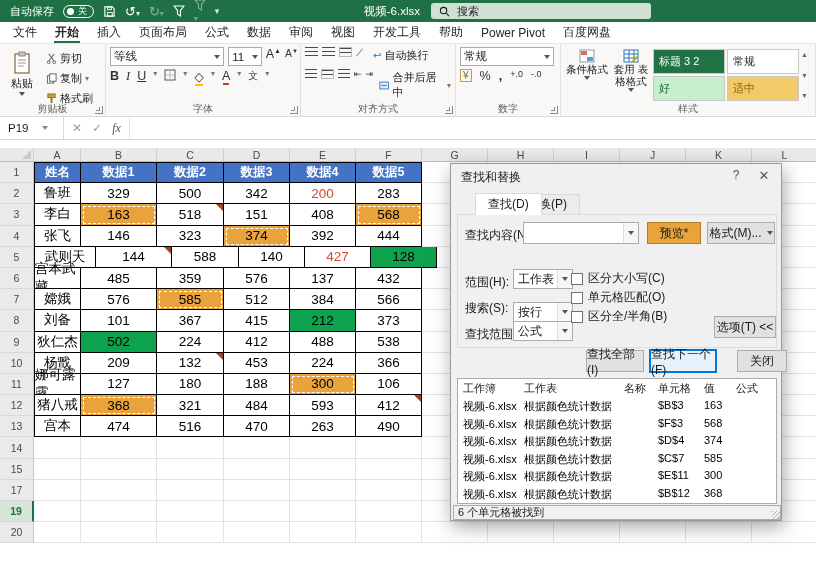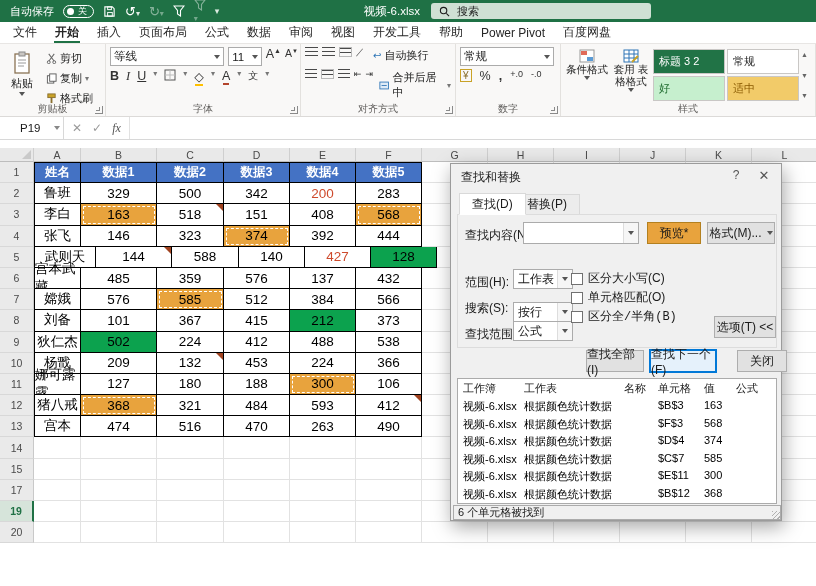--- a/index.html
+++ b/index.html
@@ -44,21 +44,21 @@
   .bigbtn { width:44px; display:flex; flex-direction:column; align-items:center; font-size:10.5px; line-height:12px; color:#222; padding-top:2px; text-align:center; }
   .gallery { display:grid; grid-template-columns:72px 72px; grid-auto-rows:25px; gap:2px; padding-top:2px; }
   .gcell { border:1px solid #C9C7C5; display:flex; align-items:center; padding-left:5px; font-size:11px; background:#fff; }
   .g0 { background:#217346; color:#fff; }
   .g2 { background:#C6EFCE; color:#1E6B2E; }
   .g3 { background:#F2CB69; color:#8a5a00; }
   .gstrip { display:flex; flex-direction:column; justify-content:space-between; padding:4px 2px; color:#666; font-size:7px; }
 
   
   #formulabar { position:absolute; left:0; top:117px; width:816px; height:23px; background:#fff; border-bottom:1px solid #D8D8D8; display:flex; align-items:stretch; }
-  #namebox { width:64px; border-right:1px solid #D8D8D8; display:flex; align-items:center; padding:0 20px; font-size:11.5px; gap:14px; }
+  #namebox { width:64px; border-right:1px solid #D8D8D8; display:flex; align-items:center; padding:0 8px; font-size:11.5px; gap:14px; }
   .fbtns { display:flex; align-items:center; gap:10px; padding:0 8px; color:#9a9a9a; font-size:12px; border-right:1px solid #E2E2E2; }
   .fx { font-family:"Liberation Serif","DejaVu Serif",serif; font-style:italic; color:#555; }
   #formula-input { flex:1; background:#fff; }
 
   
   #grid { position:absolute; left:0; top:140px; width:816px; height:446px; overflow:hidden; background:#fff; }
   #grid-spacer { height:8px; background:#fff; }
   #colhdr { display:flex; height:14px; }
   .chd { background:#E9E9E9; border-right:1px solid #CFCFCF; border-bottom:1px solid #BDBDBD; font-size:10.5px; color:#4a4a4a; display:flex; align-items:center; justify-content:center; flex:0 0 auto; position:relative; }
   .corner::after { content:""; position:absolute; right:2px; bottom:2px; border-left:9px solid transparent; border-bottom:9px solid #C9C9C9; }
@@ -617,21 +617,21 @@
         <div class="cell" style="width: 66px;"></div>
       </div>
     </div>
 </div>
 
 <div id="dialog">
   <div id="dlg-title">查找和替换</div>
   <span class="dlg-sys" id="dlg-help">?</span>
   <span class="dlg-sys" id="dlg-close">✕</span>
 
-  <div class="dtab active" style="left:8px">
+  <div class="dtab active" style="left:24px">
       <span>查找(D)</span>
     </div>
   <div class="dtab" style="left:63px">
       <span>替换(P)</span>
     </div>
   <div id="tabpage"></div>
 
   <div class="dlabel" style="left:14px; top:63px">查找内容(N):</div>
   <div class="combo" style="left:72px; top:58px; width:116px; height:22px">
     <span></span>
@@ -673,21 +673,21 @@
 
   <div id="cb-container">
       <div class="cbrow" style="top: 106px;">
         <span class="cb"></span>
         <span>区分大小写(C)</span>
       </div>
       <div class="cbrow" style="top: 125px;">
         <span class="cb"></span>
         <span>单元格匹配(O)</span>
       </div>
-      <div class="cbrow" style="top: 144px; font-family: Liberation Mono, monospace;">
+      <div class="cbrow" style="top: 144px;">
         <span class="cb"></span>
         <span>区分全/半角(B)</span>
       </div>
     </div>
 
   <div class="dbtn" style="left:263px; top:152px; width:62px; height:22px">
       <span>选项(T) &lt;&lt;</span>
     </div>
 
   <div class="dbtn" style="left:135px; top:186px; width:58px; height:22px">

